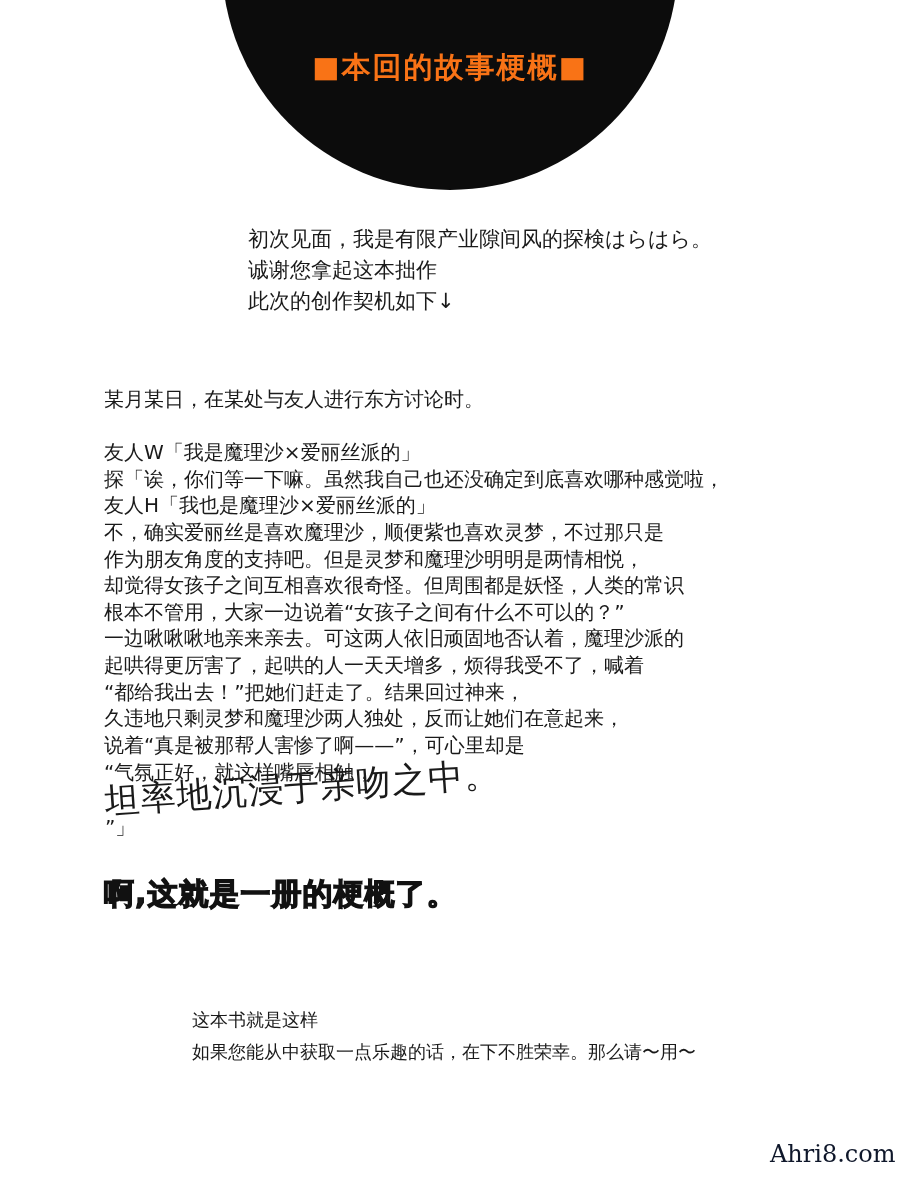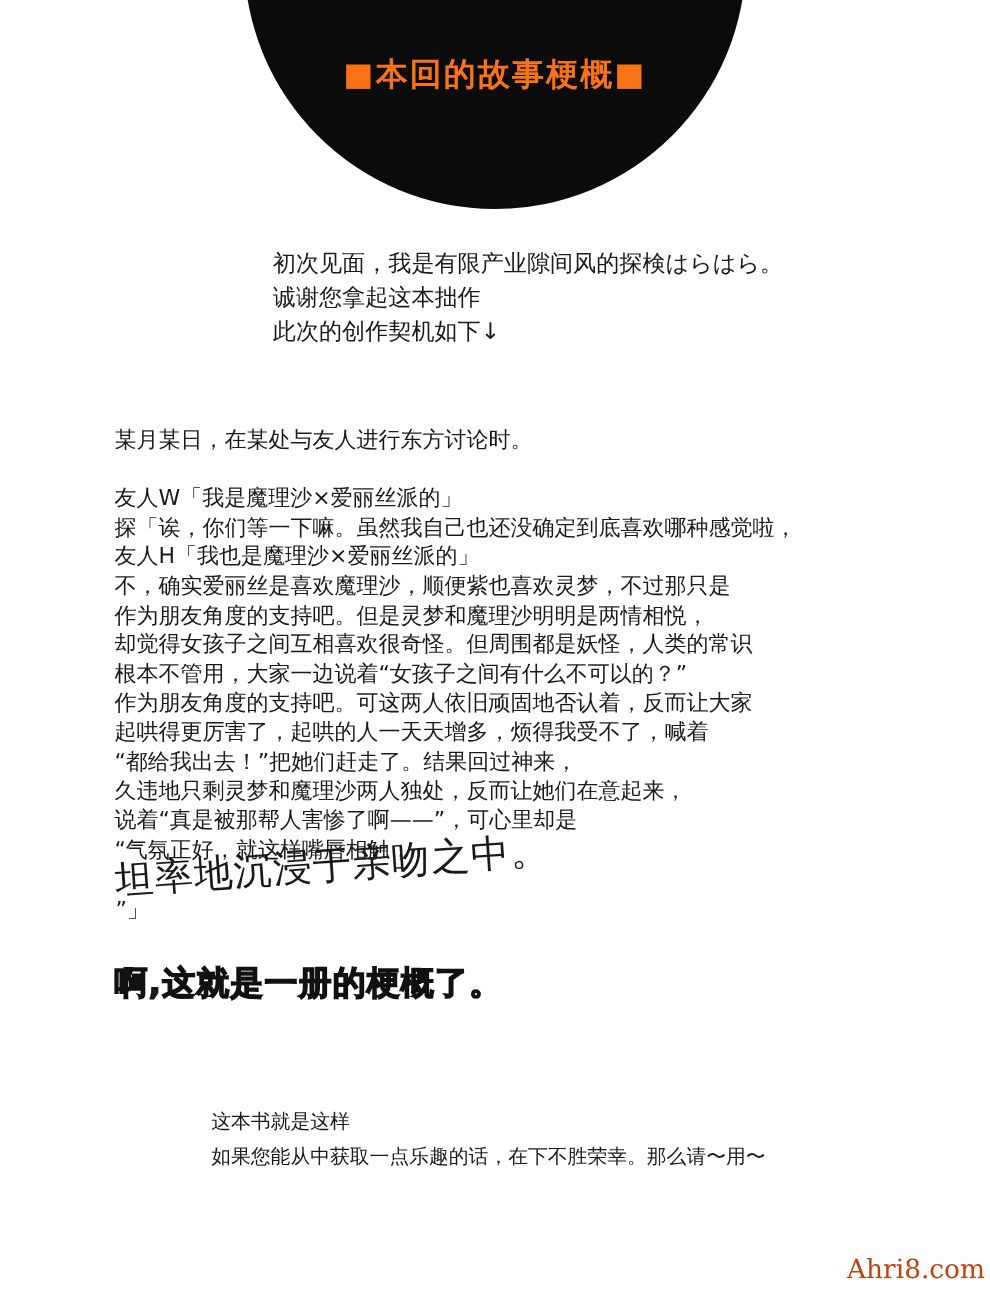--- a/index.html
+++ b/index.html
@@ -127,34 +127,34 @@
   <div class="story">
     <div class="story-line">某月某日，在某处与友人进行东方讨论时。</div>
     <div class="story-line"></div>
     <div class="story-line">友人W「我是魔理沙×爱丽丝派的」</div>
     <div class="story-line">探「诶，你们等一下嘛。虽然我自己也还没确定到底喜欢哪种感觉啦，</div>
     <div class="story-line">友人H「我也是魔理沙×爱丽丝派的」</div>
     <div class="story-line">不，确实爱丽丝是喜欢魔理沙，顺便紫也喜欢灵梦，不过那只是</div>
     <div class="story-line">作为朋友角度的支持吧。但是灵梦和魔理沙明明是两情相悦，</div>
     <div class="story-line">却觉得女孩子之间互相喜欢很奇怪。但周围都是妖怪，人类的常识</div>
     <div class="story-line">根本不管用，大家一边说着“女孩子之间有什么不可以的？”</div>
-    <div class="story-line">作为朋友角度的支持吧。可这两人依旧顽固地否认着，反而让大家</div>
+    <div class="story-line">一边啾啾啾地亲来亲去。可这两人依旧顽固地否认着，魔理沙派的</div>
     <div class="story-line">起哄得更厉害了，起哄的人一天天增多，烦得我受不了，喊着</div>
     <div class="story-line">“都给我出去！”把她们赶走了。结果回过神来，</div>
     <div class="story-line">久违地只剩灵梦和魔理沙两人独处，反而让她们在意起来，</div>
     <div class="story-line">说着“真是被那帮人害惨了啊——”，可心里却是</div>
     <div class="story-final">
       <span class="prefix">“气氛正好，就这样嘴唇相触，</span>
       <span class="highlight">坦率地沉浸于亲吻之中。</span>
       <span class="suffix">”」</span>
     </div>
   </div>
 
   <div class="conclusion">啊,这就是一册的梗概了。</div>
 
   <div class="footer-note">
     <div>这本书就是这样</div>
     <div>如果您能从中获取一点乐趣的话，在下不胜荣幸。那么请〜用〜</div>
   </div>
 
-  <div class="watermark" style="color: #c2410c;">Ahri8.com</div>
+  <div class="watermark" style="color: #0f172a;">Ahri8.com</div>
 
 </div>
 
 </body></html>

